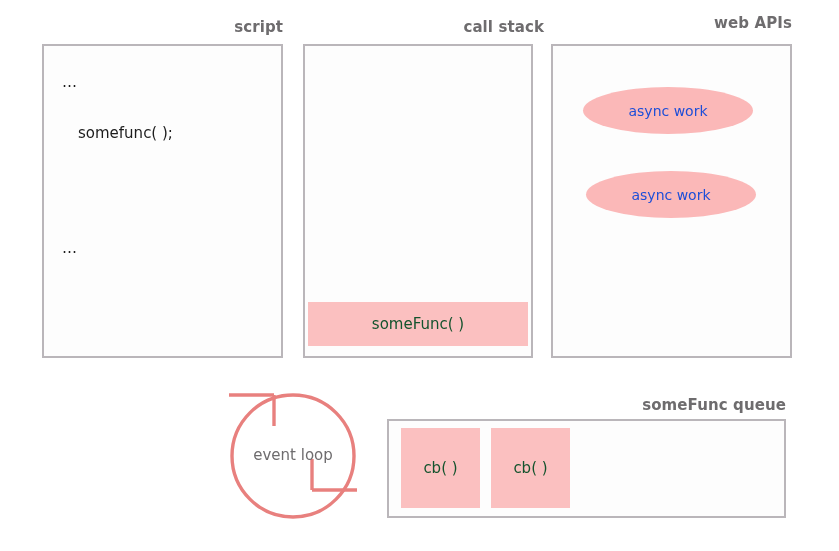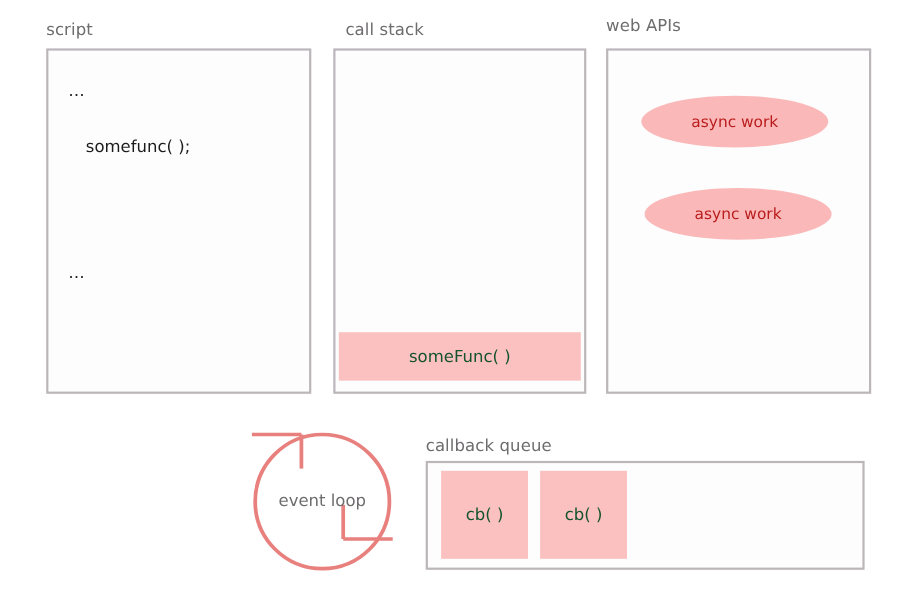--- a/index.html
+++ b/index.html
@@ -19,26 +19,27 @@
   .stage {
     position: absolute;
     left: 0; top: 0;
     width: 839px;
     height: 551px;
   }
 
   
   .col-label {
     position: absolute;
-    text-align: left;
+    text-align: right;
     color: #6e6c6e;
     font-size: 15px;
     line-height: 18px;
     letter-spacing: 0.1px;
     white-space: nowrap;
+    font-weight: bold;
   }
 
   
   .panel {
     position: absolute;
     background: #fdfdfd;
     border: 2px solid #bab6ba;
     box-sizing: border-box;
   }
 
@@ -68,21 +69,21 @@
   }
 
   
   .pink-ellipse {
     position: absolute;
     background: #fbb8b8;
     border-radius: 50%;
     display: flex;
     align-items: center;
     justify-content: center;
-    color: #b91c1c;
+    color: #1d4ed8;
     font-size: 14px;
     box-sizing: border-box;
   }
 
   
   .loop-wrap {
     position: absolute;
   }
   .loop-label {
     position: absolute;
@@ -131,21 +132,21 @@
 
       <path d="M 13 17 L 58 17" fill="none" stroke="#e8807e" stroke-width="3.4" stroke-linecap="butt"></path>
       <path d="M 58 17 L 58 48" fill="none" stroke="#e8807e" stroke-width="3.4" stroke-linecap="butt"></path>
 
       <path d="M 141 112 L 96 112" fill="none" stroke="#e8807e" stroke-width="3.4" stroke-linecap="butt"></path>
       <path d="M 96 112 L 96 81" fill="none" stroke="#e8807e" stroke-width="3.4" stroke-linecap="butt"></path>
     </svg>
     <div class="loop-label" style="left:0px; top:68px; width:154px;">event loop</div>
   </div>
 
-  <div class="col-label" style="left:387px; top:396px; width:399px;">callback queue</div>
+  <div class="col-label" style="left:387px; top:396px; width:399px;">someFunc queue</div>
 
   <div class="panel" style="left:387px; top:419px; width:399px; height:99px;"></div>
 
   <div class="pink-box" style="left:401px; top:428px; width:79px; height:80px;">cb( )</div>
 
   <div class="pink-box" style="left:491px; top:428px; width:79px; height:80px;">cb( )</div>
 
 </div>
 
 </body></html>

